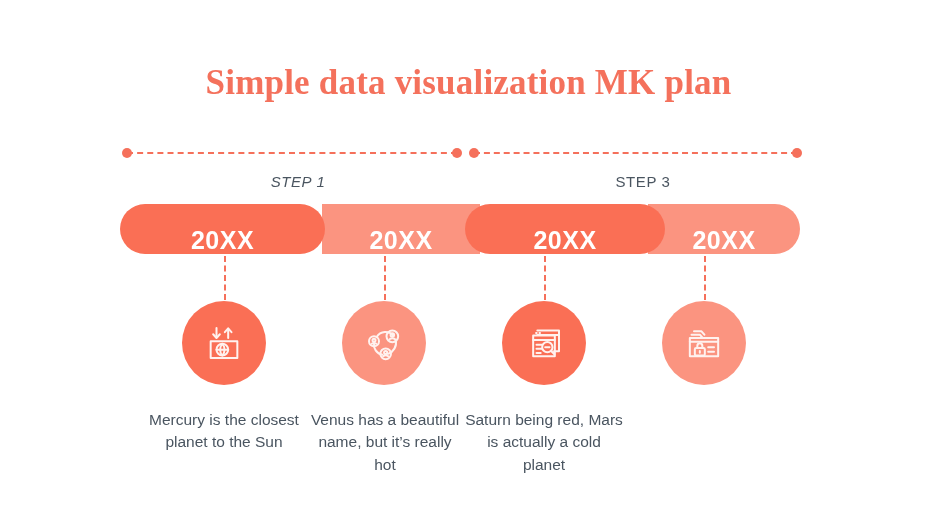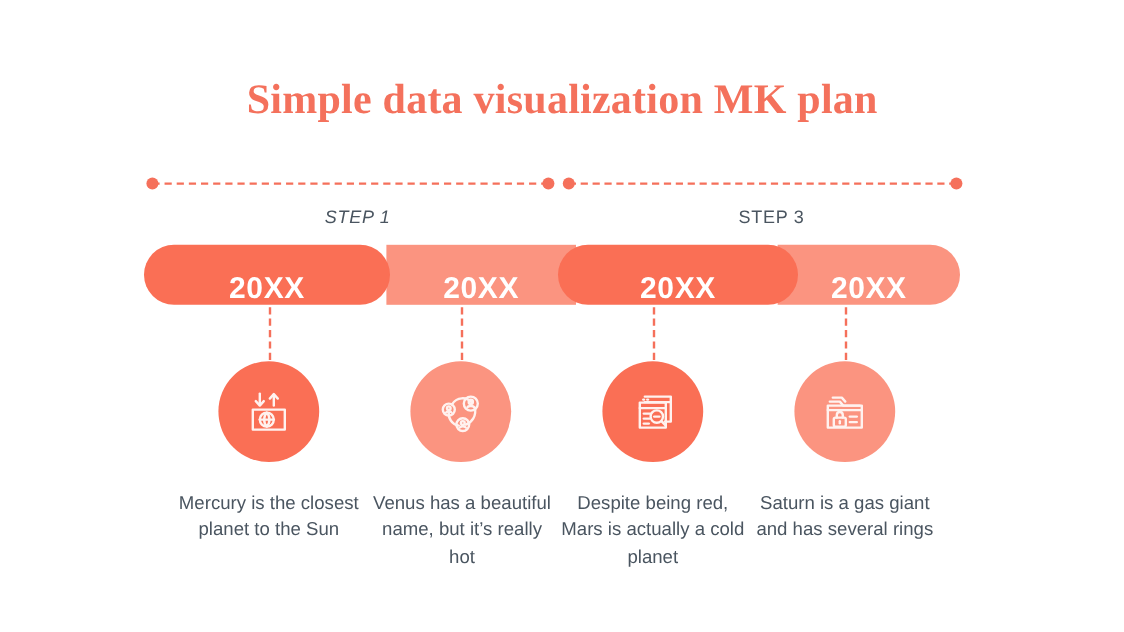--- a/index.html
+++ b/index.html
@@ -254,16 +254,15 @@
         <path d="M16 30 V27.6 C16 25.6 17.4 24.4 19 24.4 C20.6 24.4 22 25.6 22 27.6 V30"></path>
         <path d="M19 33.6 V35.6"></path>
         <path d="M29 29 H36"></path>
         <path d="M29 34.5 H36"></path>
       </svg>
     </span>
   </div>
 
   <div class="caption" id="cap1">Mercury is the closest planet to the Sun</div>
   <div class="caption" id="cap2">Venus has a beautiful name, but it’s really hot</div>
-  <div class="caption" id="cap3">Despite being red, Mars is actually a cold planet</div>
-  <div class="caption" id="cap4">Saturn is a gas giant and has several rings</div>
+  <div class="caption" id="cap3">Saturn being red, Mars is actually a cold planet</div>
 
 </div>
 
 </body></html>

